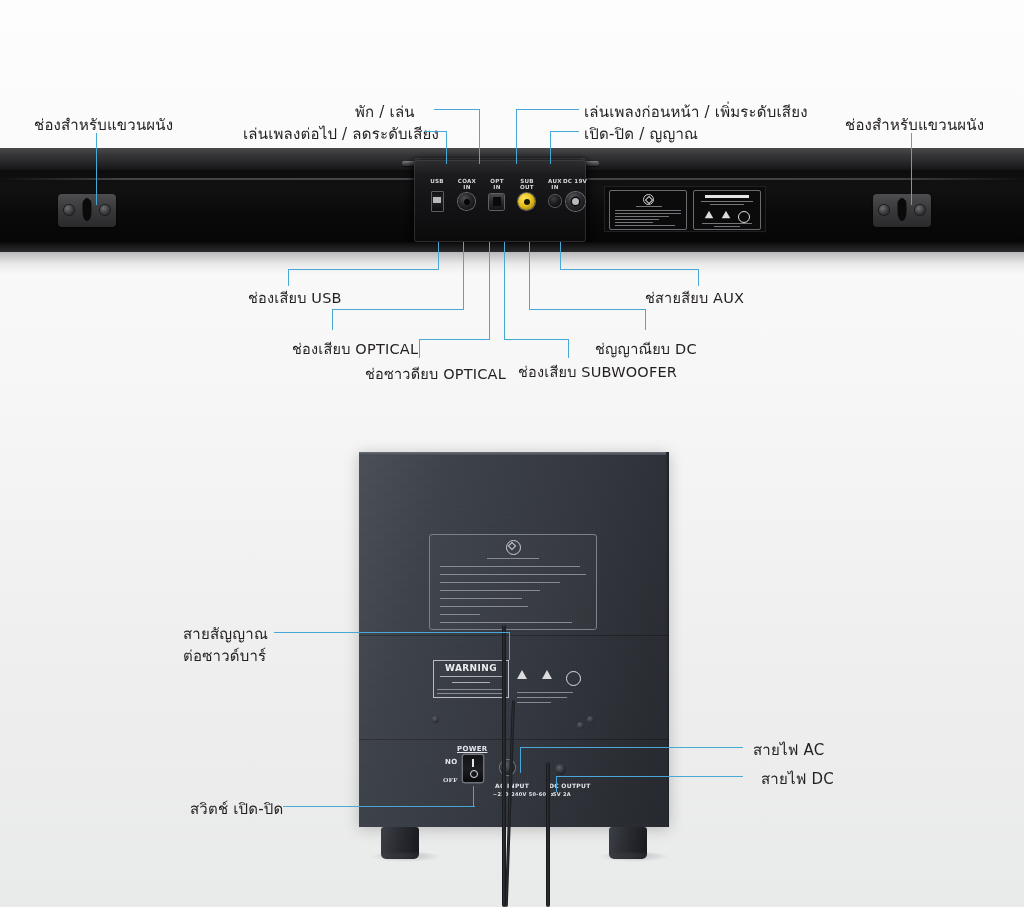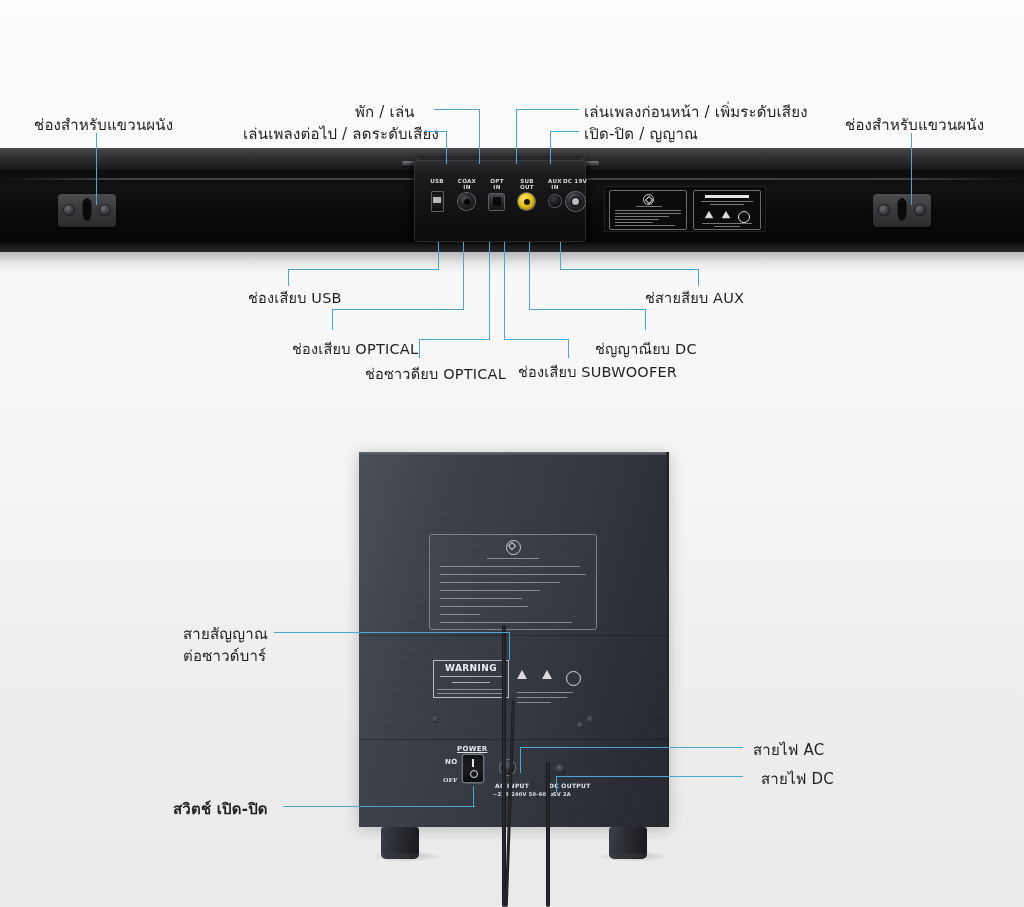--- a/index.html
+++ b/index.html
@@ -364,21 +364,21 @@
 
   <div class="cable" style="left:502px;top:625px;width:4px;height:282px;"></div>
   <div class="cable" style="left:546px;top:762px;width:4px;height:145px;"></div>
   <div class="cable" style="left:512px;top:700px;width:3px;height:207px;transform:rotate(2deg);transform-origin:top center;"></div>
 
   <div class="lbl th" style="left:183px;top:622px;">สายสัญญาณ</div>
   <div class="lbl th" style="left:183px;top:644px;">ต่อซาวด์บาร์</div>
   <div class="ln lnh" style="left:274px;top:632px;width:236px;"></div>
   <div class="ln lnv" style="left:509px;top:632px;height:28px;"></div>
 
-  <div class="lbl th" style="left:173px;top:797px;font-weight:bold;">สวิตช์ เปิด-ปิด</div>
+  <div class="lbl th" style="left:190px;top:797px;">สวิตช์ เปิด-ปิด</div>
   <div class="ln lnh" style="left:283px;top:806px;width:192px;"></div>
   <div class="ln lnv" style="left:473px;top:786px;height:21px;"></div>
 
   <div class="lbl th" style="left:753px;top:738px;">สายไฟ AC</div>
   <div class="ln lnh" style="left:520px;top:747px;width:223px;"></div>
   <div class="ln lnv" style="left:520px;top:747px;height:26px;"></div>
 
   <div class="lbl th" style="left:753px;top:767px;margin-left:8px;">สายไฟ DC</div>
   <div class="ln lnh" style="left:556px;top:776px;width:187px;"></div>
   <div class="ln lnv" style="left:556px;top:776px;height:16px;"></div>

